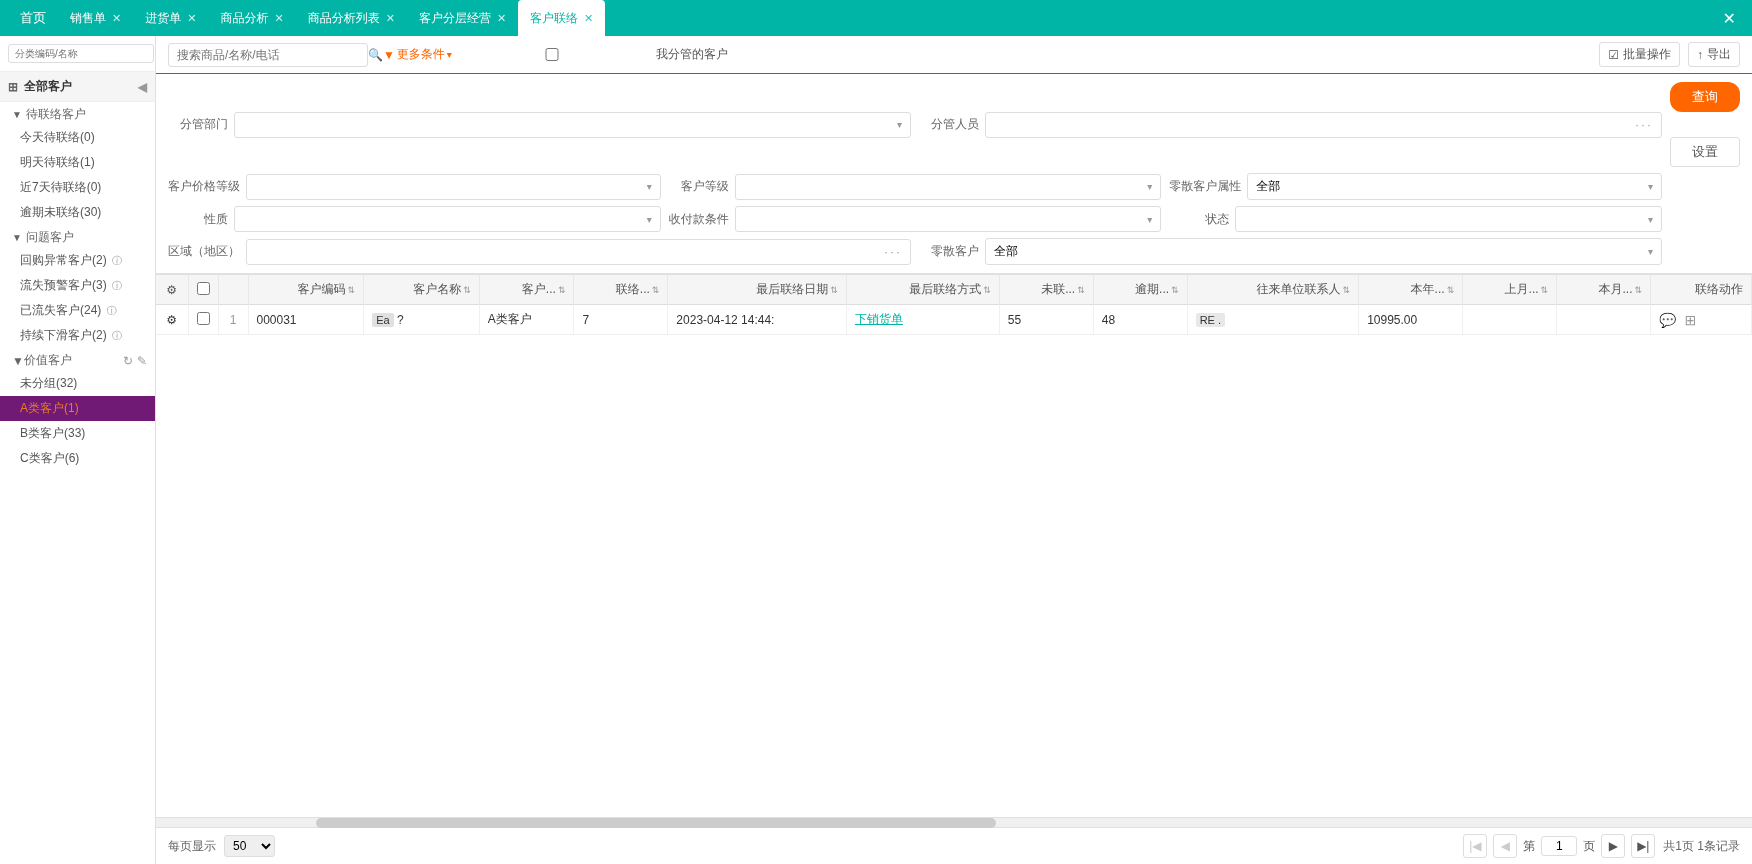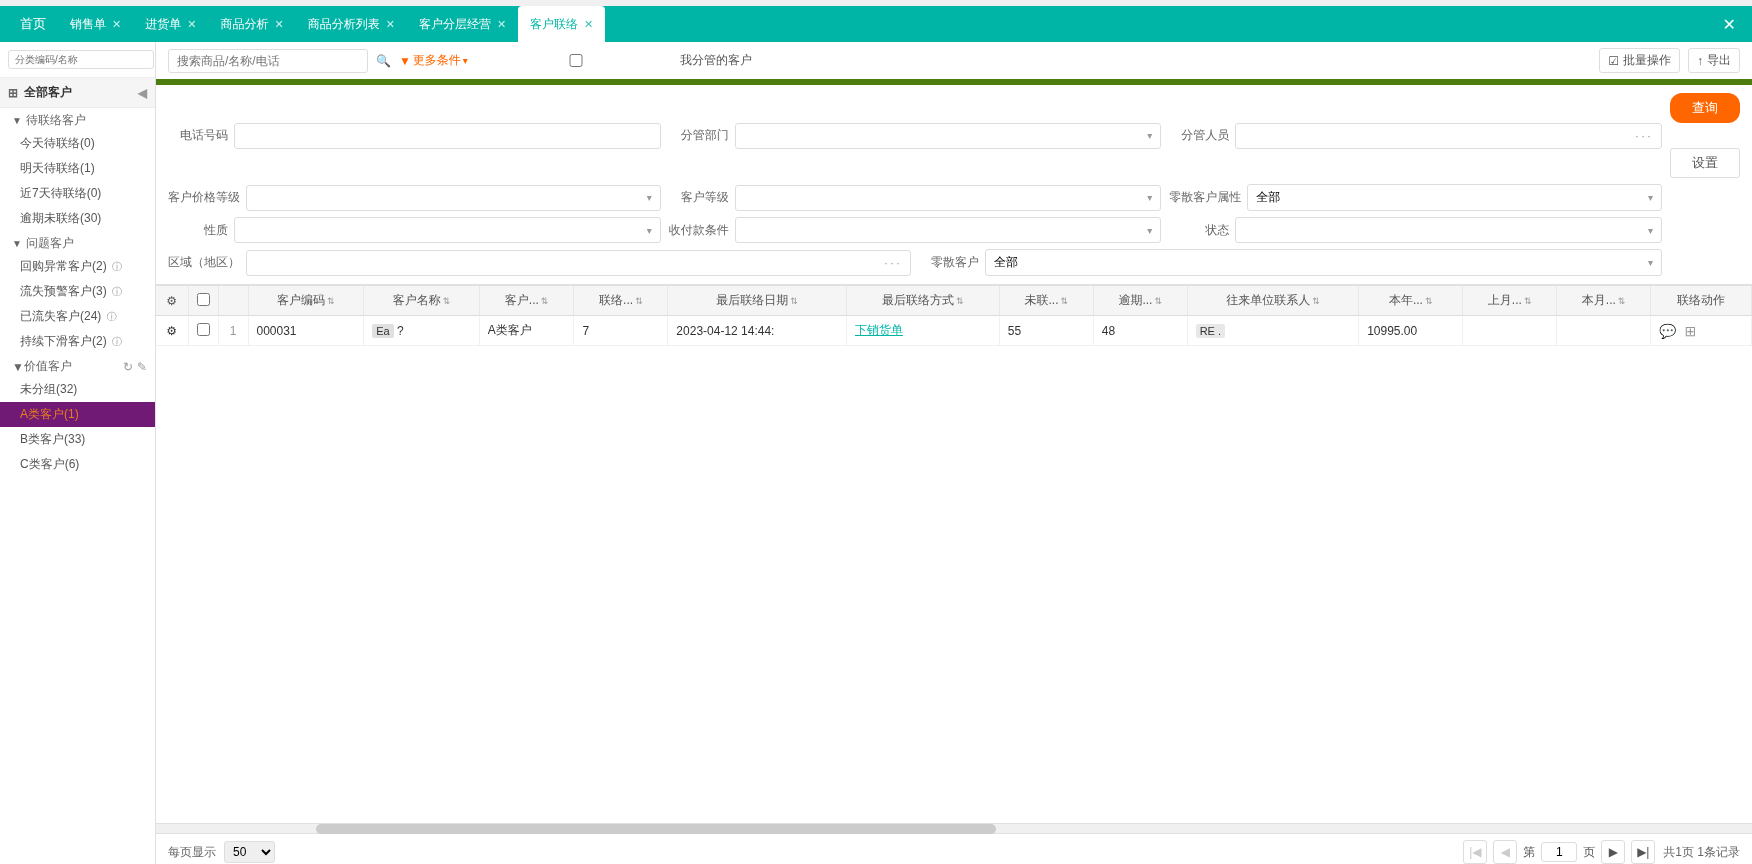--- a/index.html
+++ b/index.html
@@ -7,21 +7,20 @@
 
     
     .top-nav {
       background: #00b5a5;
       height: 36px;
       display: flex;
       align-items: center;
       padding: 0 8px;
       color: white;
       position: relative;
-      margin-top: 6px;
     }
     .top-nav .nav-item {
       padding: 0 12px;
       height: 36px;
       display: flex;
       align-items: center;
       cursor: pointer;
       color: white;
       font-size: 13px;
       white-space: nowrap;
@@ -137,22 +136,21 @@
       background: #f5f5f5;
       overflow: hidden;
     }
 
     
     .filter-bar {
       background: white;
       padding: 6px 12px;
       display: flex;
       align-items: center;
-      border-bottom: 6px solid #4d7c0f;
-      gap: 8px;
+      border-bottom: 1px solid #4d7c0f;
     }
     .filter-bar input {
       border: 1px solid #ddd;
       border-radius: 3px;
       padding: 4px 8px;
       font-size: 12px;
       width: 200px;
       outline: none;
     }
     .filter-bar .search-btn {
@@ -271,21 +269,21 @@
       width: 100%;
       border-collapse: collapse;
       font-size: 12px;
     }
     thead tr {
       background: #f5f5f5;
       border-bottom: 1px solid #ddd;
     }
     thead th {
       padding: 6px 8px;
-      text-align: center;
+      text-align: right;
       color: #555;
       font-weight: normal;
       border-right: 1px solid #e8e8e8;
       white-space: nowrap;
       position: relative;
     }
     thead th .sort-icon { color: #999; font-size: 9px; margin-left: 2px; }
     tbody tr { border-bottom: 1px solid #f0f0f0; }
     tbody td {
       padding: 6px 8px;
@@ -495,24 +493,20 @@
         <button class="export-btn">
           <span>↑</span>
           <span>导出</span>
         </button>
       </div>
     </div>
 
     <div class="filter-form">
 
       <div class="filter-row">
-        <div class="filter-field">
-          <label>电话号码</label>
-          <div class="field-input"></div>
-        </div>
         <div class="filter-field">
           <label>分管部门</label>
           <div class="field-input">
             <span></span>
             <span class="chevron">▾</span>
           </div>
         </div>
         <div class="filter-field">
           <label>分管人员</label>
           <div class="field-input">

